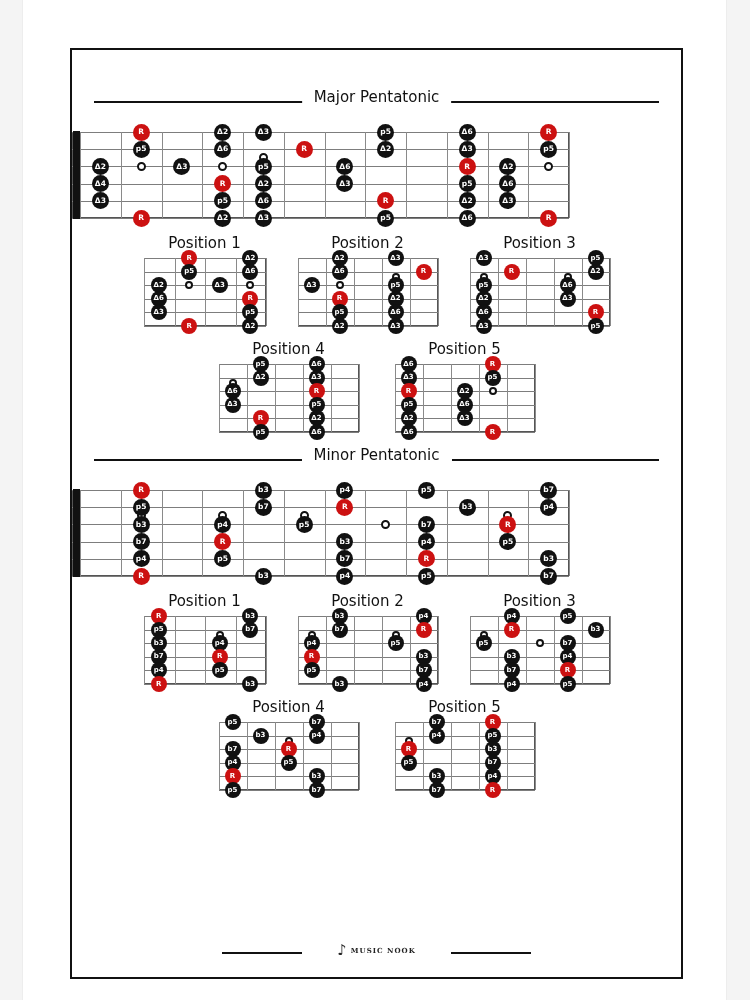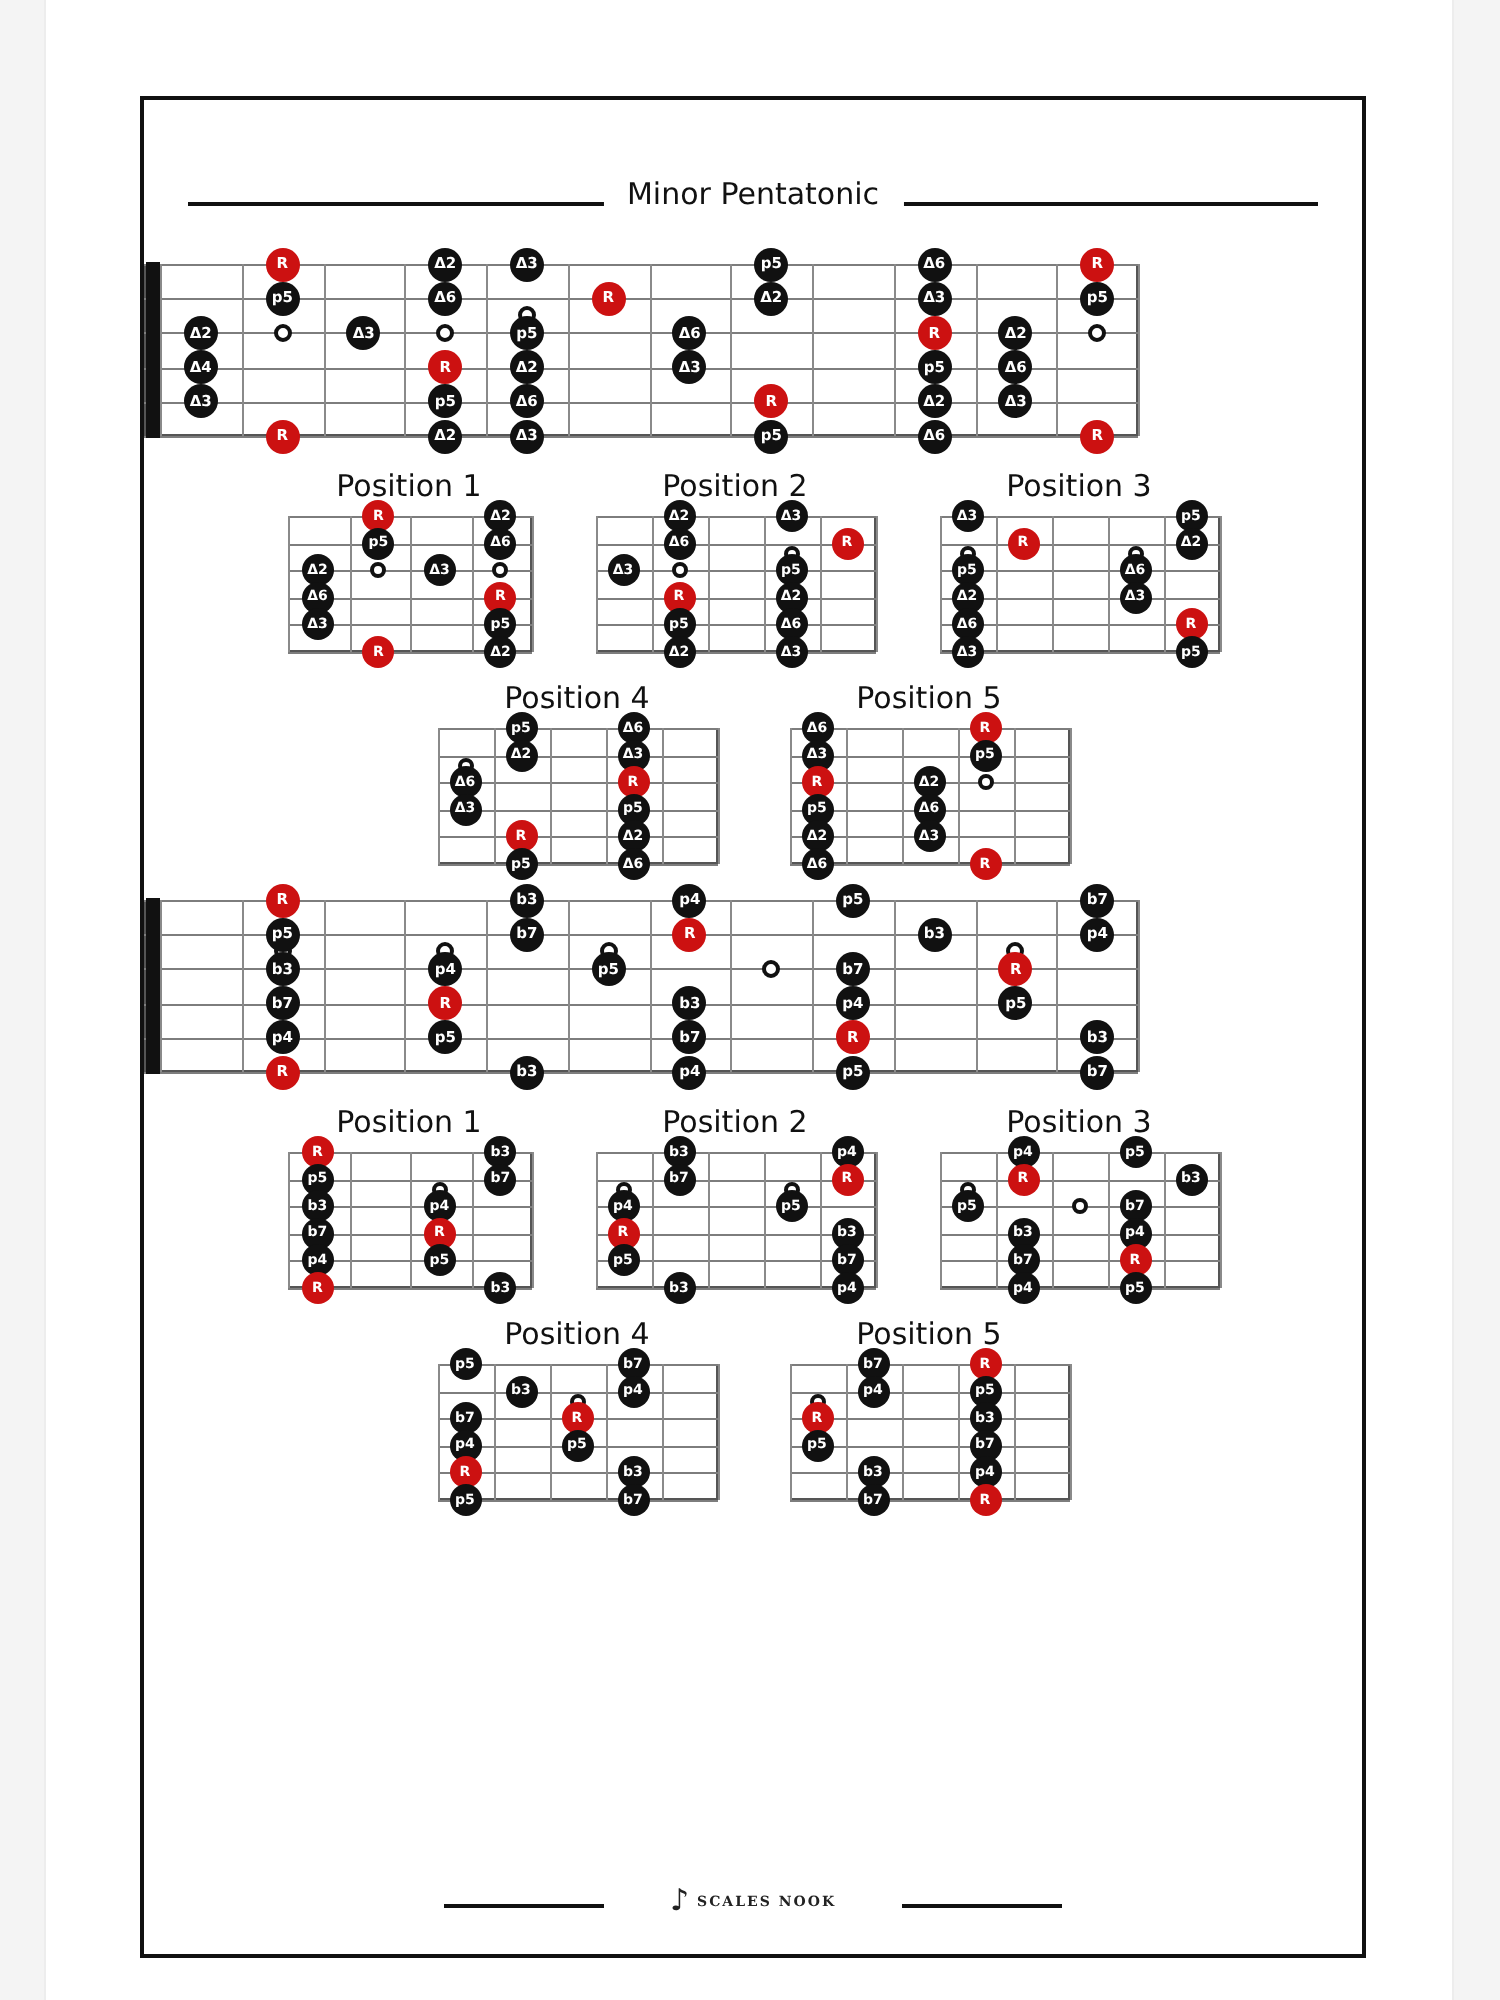--- a/index.html
+++ b/index.html
@@ -101,21 +101,21 @@
 <div class="edge-band edge-right"></div>
 
 <div class="poster">
 
 
   <div id="sections-root" style="padding-top:38px;">
       <div style="margin-bottom: 14px;">
         <div class="section-head">
           <div class="rule left"></div>
           <div class="rule right"></div>
-          <div class="label">Minor Pentatonic</div>
+          <div class="label">Major Pentatonic</div>
         </div>
         <div style="display: flex; justify-content: center; margin-top: 18px; margin-bottom: 16px;">
           <div class="fb board-main" style="width: 497px; height: 86px; position: relative; margin-left: 0px;">
             <div class="box-border"></div>
             <div class="string" style="top: 0px;"></div>
             <div class="string" style="top: 17px;"></div>
             <div class="string" style="top: 34px;"></div>
             <div class="string" style="top: 52px;"></div>
             <div class="string" style="top: 69px;"></div>
             <div class="string" style="top: 86px;"></div>
@@ -333,20 +333,25 @@
               <div class="note black" style="left: 62px; top: 46.4px; z-index: 3;">Δ3</div>
               <div class="note red" style="left: 90px; top: -8px; z-index: 3;">R</div>
               <div class="note black" style="left: 90px; top: 5.6px; z-index: 3;">p5</div>
               <div class="note open" style="left: 94px; top: 23.2px; z-index: 2;"></div>
               <div class="note red" style="left: 90px; top: 60px; z-index: 3;">R</div>
             </div>
           </div>
         </div>
       </div>
       <div style="margin-bottom: 0px;">
+        <div class="section-head">
+          <div class="rule left"></div>
+          <div class="rule right"></div>
+          <div class="label">Minor Pentatonic</div>
+        </div>
         <div style="display: flex; justify-content: center; margin-top: 18px; margin-bottom: 16px;">
           <div class="fb board-main" style="width: 497px; height: 86px; position: relative; margin-left: 0px;">
             <div class="box-border"></div>
             <div class="string" style="top: 0px;"></div>
             <div class="string" style="top: 17px;"></div>
             <div class="string" style="top: 34px;"></div>
             <div class="string" style="top: 52px;"></div>
             <div class="string" style="top: 69px;"></div>
             <div class="string" style="top: 86px;"></div>
             <div class="fret" style="left: 8px;"></div>
@@ -563,17 +568,17 @@
           </div>
         </div>
       </div>
     </div>
 
   <div class="footer">
     <div class="frule l"></div>
     <div class="frule r"></div>
     <div class="logo">
       <span class="mark">♪</span>
-      <span>SCALES NOOK</span>
+      <span>MUSIC NOOK</span>
     </div>
   </div>
 
 </div>
 
 </body></html>

